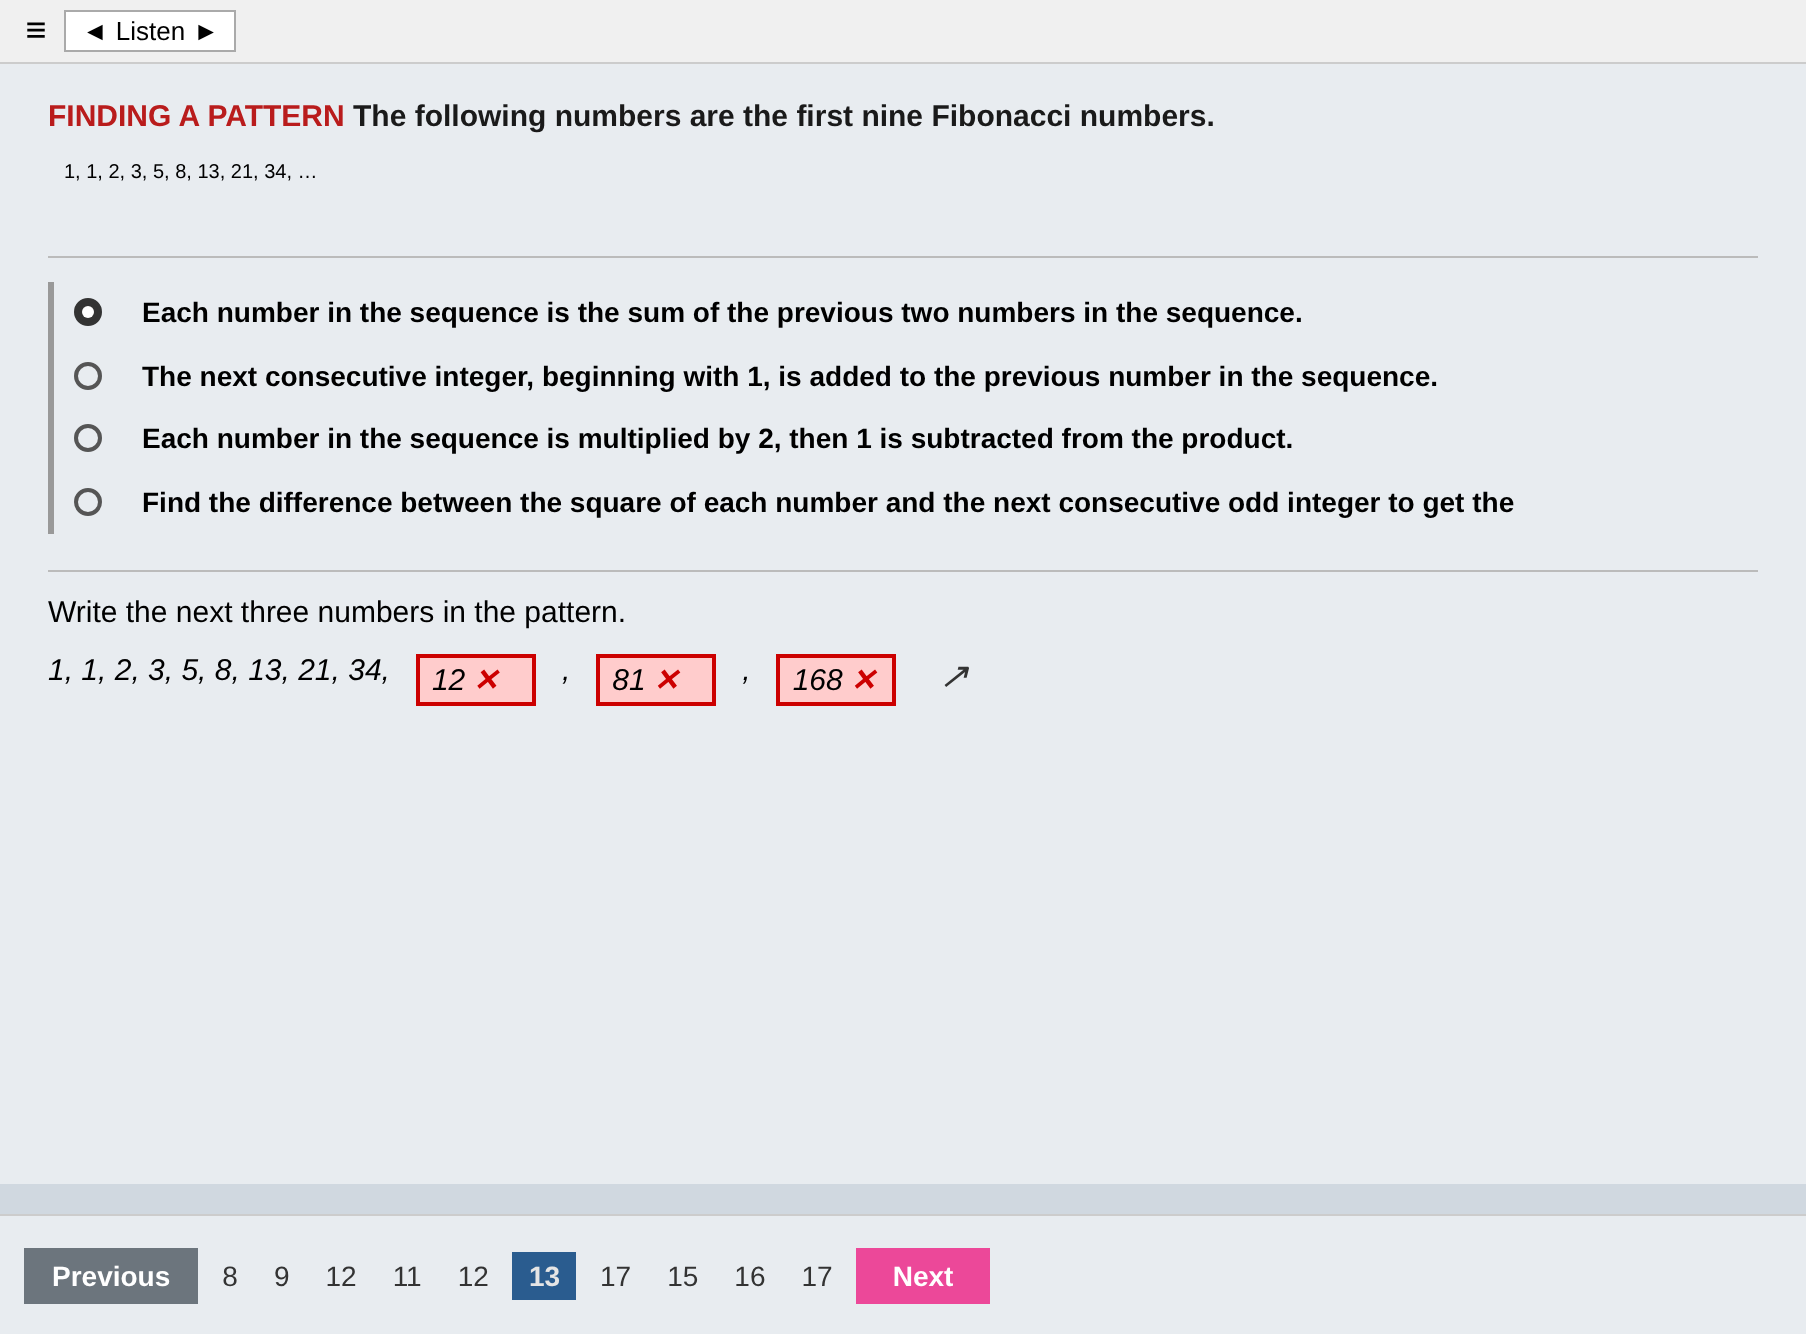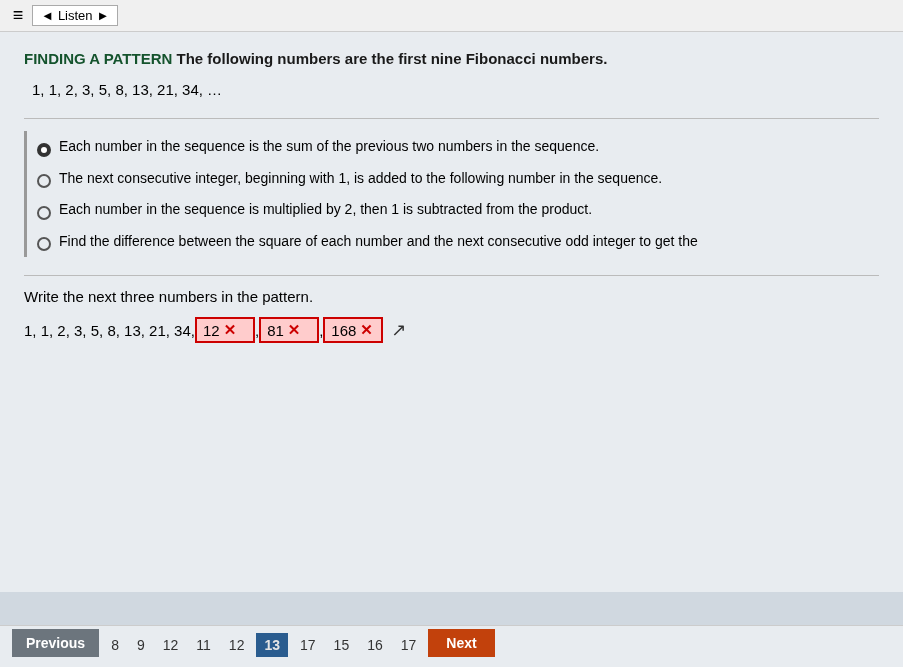--- a/index.html
+++ b/index.html
@@ -43,44 +43,45 @@
       padding: 18px 24px;
       min-height: 560px;
     }
     .finding-title {
       font-weight: bold;
       color: #1a1a1a;
       font-size: 15px;
       margin-bottom: 14px;
     }
     .finding-title span.label {
-      color: #14532d;
+      color: #b91c1c;
       font-weight: bold;
     }
     .fibonacci-seq {
-      font-size: 15px;
-      margin-bottom: 20px;
+      font-size: 10px;
+      margin-bottom: 36px;
       padding-left: 8px;
     }
     .conjecture-prompt {
       font-size: 15px;
       margin-bottom: 10px;
     }
     .options-container {
       border-left: 3px solid #999;
       padding-left: 10px;
       margin-bottom: 18px;
     }
     .option-item {
       display: flex;
-      align-items: flex-end;
-      gap: 8px;
+      align-items: flex-start;
+      gap: 20px;
       padding: 6px 0;
       font-size: 14px;
       line-height: 1.4;
+      font-weight: bold;
     }
     .option-radio {
       width: 14px;
       height: 14px;
       border-radius: 50%;
       border: 2px solid #555;
       margin-top: 2px;
       flex-shrink: 0;
       display: flex;
       align-items: center;
@@ -96,25 +97,25 @@
       height: 6px;
       background: #fff;
       border-radius: 50%;
     }
     .write-prompt {
       font-size: 15px;
       margin-bottom: 12px;
     }
     .pattern-line {
       display: flex;
-      align-items: center;
-      gap: 0;
+      gap: 13px;
       font-size: 15px;
       margin-bottom: 18px;
       flex-wrap: wrap;
+      font-style: italic;
     }
     .answer-box {
       display: inline-flex;
       align-items: center;
       gap: 4px;
       border: 2px solid #333;
       padding: 2px 6px;
       background: #fff;
       min-width: 60px;
     }
@@ -130,42 +131,42 @@
       font-weight: bold;
       font-size: 15px;
     }
     .cursor-icon {
       font-size: 18px;
       color: #333;
       margin-left: 8px;
     }
     .bottom-nav {
       display: flex;
-      align-items: flex-end;
+      align-items: center;
       background: #e8ecf0;
       padding: 10px 12px;
       gap: 6px;
       border-top: 1px solid #ccc;
       position: absolute;
       bottom: 0;
       left: 0;
       right: 0;
-      height: 42px;
+      height: 60px;
     }
     .nav-btn {
       padding: 6px 14px;
       background: #6c757d;
       color: #fff;
       border: none;
       cursor: pointer;
       font-size: 14px;
       font-weight: bold;
     }
     .nav-btn.next {
-      background: #c2410c;
+      background: #ec4899;
       padding: 6px 18px;
     }
     .page-num {
       font-size: 14px;
       color: #333;
       padding: 4px 6px;
       cursor: pointer;
     }
     .page-num.active {
       background: #2a5c8f;
@@ -202,21 +203,21 @@
   <hr class="divider-line">
 
 
   <div class="options-container">
     <div class="option-item">
       <div class="option-radio selected"></div>
       <span>Each number in the sequence is the sum of the previous two numbers in the sequence.</span>
     </div>
     <div class="option-item">
       <div class="option-radio"></div>
-      <span>The next consecutive integer, beginning with 1, is added to the following number in the sequence.</span>
+      <span>The next consecutive integer, beginning with 1, is added to the previous number in the sequence.</span>
     </div>
     <div class="option-item">
       <div class="option-radio"></div>
       <span>Each number in the sequence is multiplied by 2, then 1 is subtracted from the product.</span>
     </div>
     <div class="option-item">
       <div class="option-radio"></div>
       <span>Find the difference between the square of each number and the next consecutive odd integer to get the</span>
     </div>
   </div>

